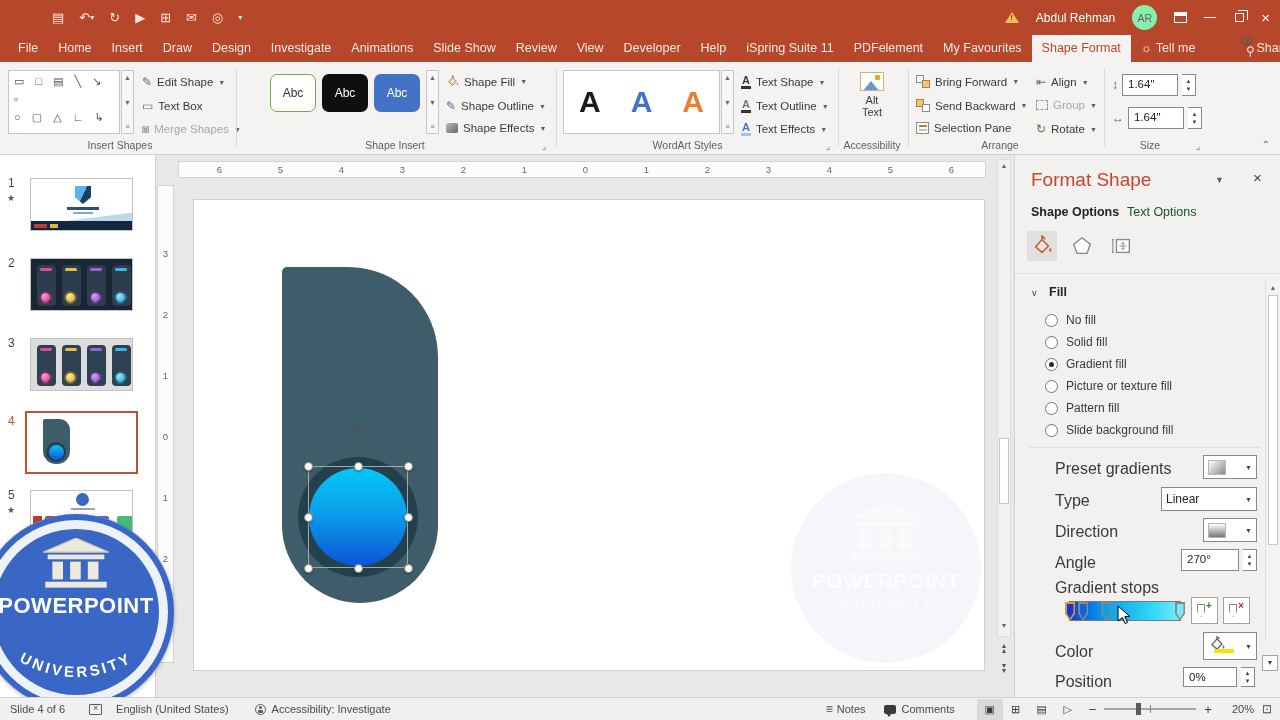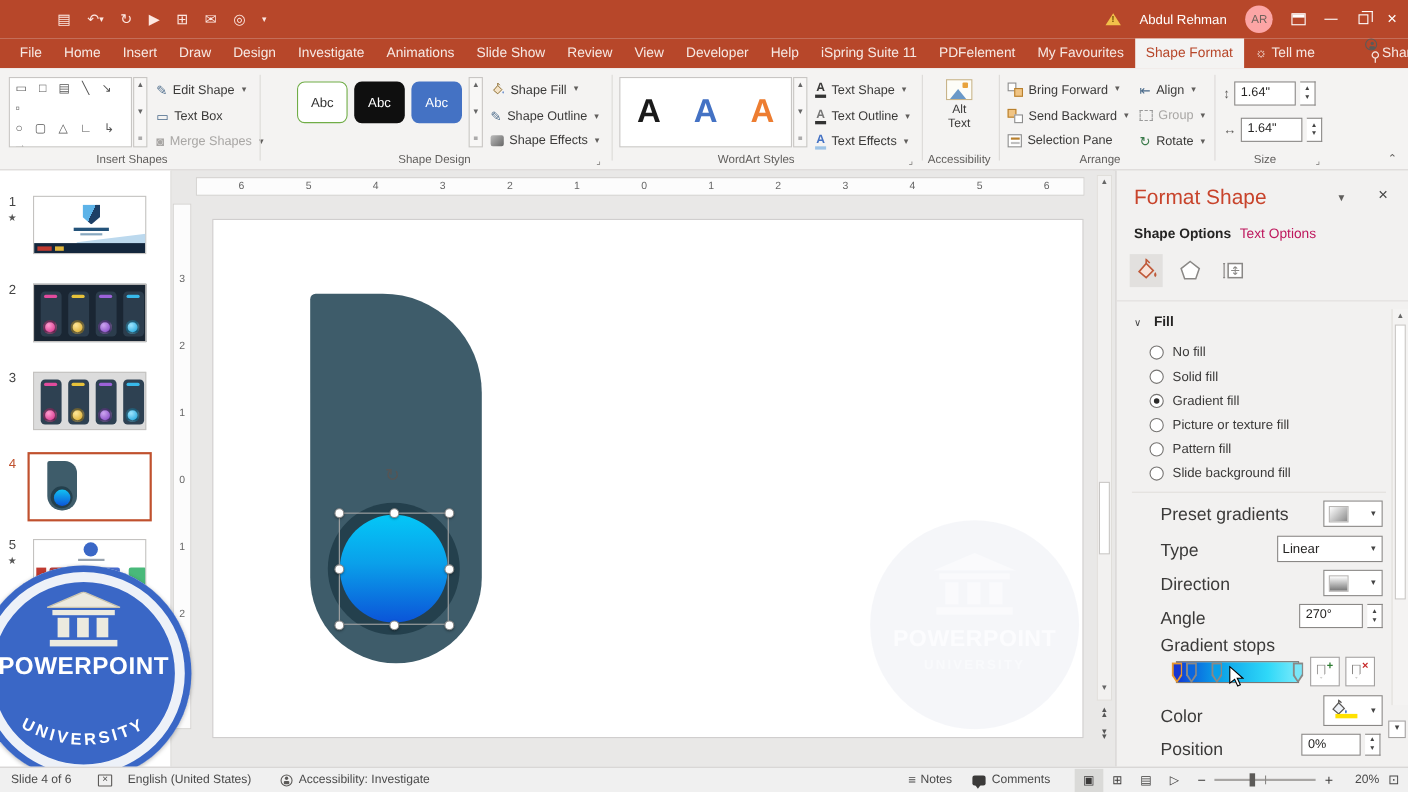--- a/index.html
+++ b/index.html
@@ -17,21 +17,21 @@
 .g-redo::before{content:"↻"}
 .g-present::before{content:"▶"}
 .g-present2::before{content:"⊞"}
 .g-email::before{content:"✉"}
 .g-preview::before{content:"◎"}
 .tb-title{position:absolute;left:430px;top:0;line-height:35px;font-size:12.5px;white-space:nowrap}
 .tb-right{position:absolute;right:10px;top:0;height:35px;display:flex;align-items:center;gap:17px}
 .warnic{width:0;height:0;border-left:7px solid transparent;border-right:7px solid transparent;border-bottom:11px solid #f2c04a;position:relative}
 .warnic::after{content:"!";position:absolute;left:-1.5px;top:1px;font-size:8px;font-weight:bold;color:#6b4400}
 .tb-user{font-size:12px}
-.avatar{width:25px;height:25px;border-radius:50%;background:#fca5a5;color:#70625c;display:flex;align-items:center;justify-content:center;font-size:10.5px}
+.avatar{width:25px;height:25px;border-radius:50%;background:#86efac;color:#70625c;display:flex;align-items:center;justify-content:center;font-size:10.5px}
 .wribb{width:13px;height:11px;border:1px solid #fff;position:relative}
 .wribb::before{content:"";position:absolute;left:0;top:0;width:100%;height:3px;background:#fff}
 .wmin{width:12px;height:1px;background:#fff}
 .wrest{width:9px;height:9px;border:1px solid #fff;position:relative;margin-left:2px}
 .wrest::before{content:"";position:absolute;left:2px;top:-4px;width:9px;height:9px;border:1px solid #fff;border-bottom:none;border-left:none}
 .wclose{font-size:15px;line-height:15px}
 
 
 .tabsrow{position:absolute;top:35px;left:0;right:0;height:27px;background:#b7472a;display:flex;align-items:stretch;padding-left:8px;color:#f7e9e4;white-space:nowrap}
 .tab{padding:0 10px;line-height:27px;font-size:12.5px;display:flex;gap:4px}
@@ -148,21 +148,21 @@
 .cthumb{position:absolute;left:1px;top:278px;width:10px;height:66px;background:#fff;border:1px solid #c8c6c4}
 .dbl{position:absolute;right:2px;width:12px;text-align:center;font-size:7px;color:#555;line-height:5px}
 
 
 .pane{position:absolute;left:1014px;top:155px;right:0;bottom:23px;background:#f2f1f0;border-left:1px solid #d2d0ce;font-size:12px;color:#3b3a39;overflow:hidden}
 .pane .abs{position:absolute}
 .ptitle{left:16px;top:14px;font-size:19px;color:#c8442c}
 .pcaret{left:200px;top:20px;font-size:9px;color:#605e5c}
 .pclose{left:238px;top:14px;font-size:15px;color:#444}
 .ptab1{left:16px;top:50px;font-weight:bold;font-size:12.5px;color:#252423}
-.ptab2{left:112px;top:50px;font-size:12.5px;color:#be185d}
+.ptab2{left:112px;top:50px;font-size:12.5px;color:#14532d}
 .pic{position:absolute;top:76px;width:30px;height:30px;display:flex;align-items:center;justify-content:center}
 .pic.sel{background:#e2e0de}
 .pdiv{position:absolute;left:0;right:0;height:1px;background:#e1dfdd}
 .chev{font-size:9px;color:#444}
 .sechead{font-weight:bold;font-size:12.5px;color:#252423}
 .radrow{position:absolute;left:30px;display:flex;align-items:center;gap:8px}
 .rad{width:13px;height:13px;border:1px solid #777573;border-radius:50%;background:#fff;position:relative;flex:none}
 .rad.on::after{content:"";position:absolute;left:3px;top:3px;width:5px;height:5px;border-radius:50%;background:#2b2a29}
 .plabel{position:absolute;color:#3b3a39;font-size:16px}
 .dd{position:absolute;height:24px;background:#fff;border:1px solid #8a8886;display:flex;align-items:center;justify-content:space-between;padding:0 4px;font-size:12px;color:#252423}
@@ -341,21 +341,21 @@
     <div class="rbtn" style="left:446px;top:37px">
         <span class="icglyph">✎</span>
         <span>Shape Outline</span>
         <span class="caret">▼</span>
       </div>
     <div class="rbtn" style="left:446px;top:60px">
         <span style="width:12px;height:10px;background:linear-gradient(135deg,#bbb,#666);border-radius:2px;flex:none"></span>
         <span>Shape Effects</span>
         <span class="caret">▼</span>
       </div>
-    <div class="grouplabel" style="left:300px;width:190px">Shape Design</div>
+    <div class="grouplabel" style="left:300px;width:190px">Shape Insert</div>
     <span class="launch" style="left:542px">⌟</span>
     <div class="gsep" style="left:556px"></div>
 
     <div class="wabox">
       <span class="wa1">A</span>
       <span class="wa2">A</span>
       <span class="wa3">A</span>
     </div>
     <div class="galscroll" style="left:721px;top:8px;height:64px">
         <span>▲</span>

